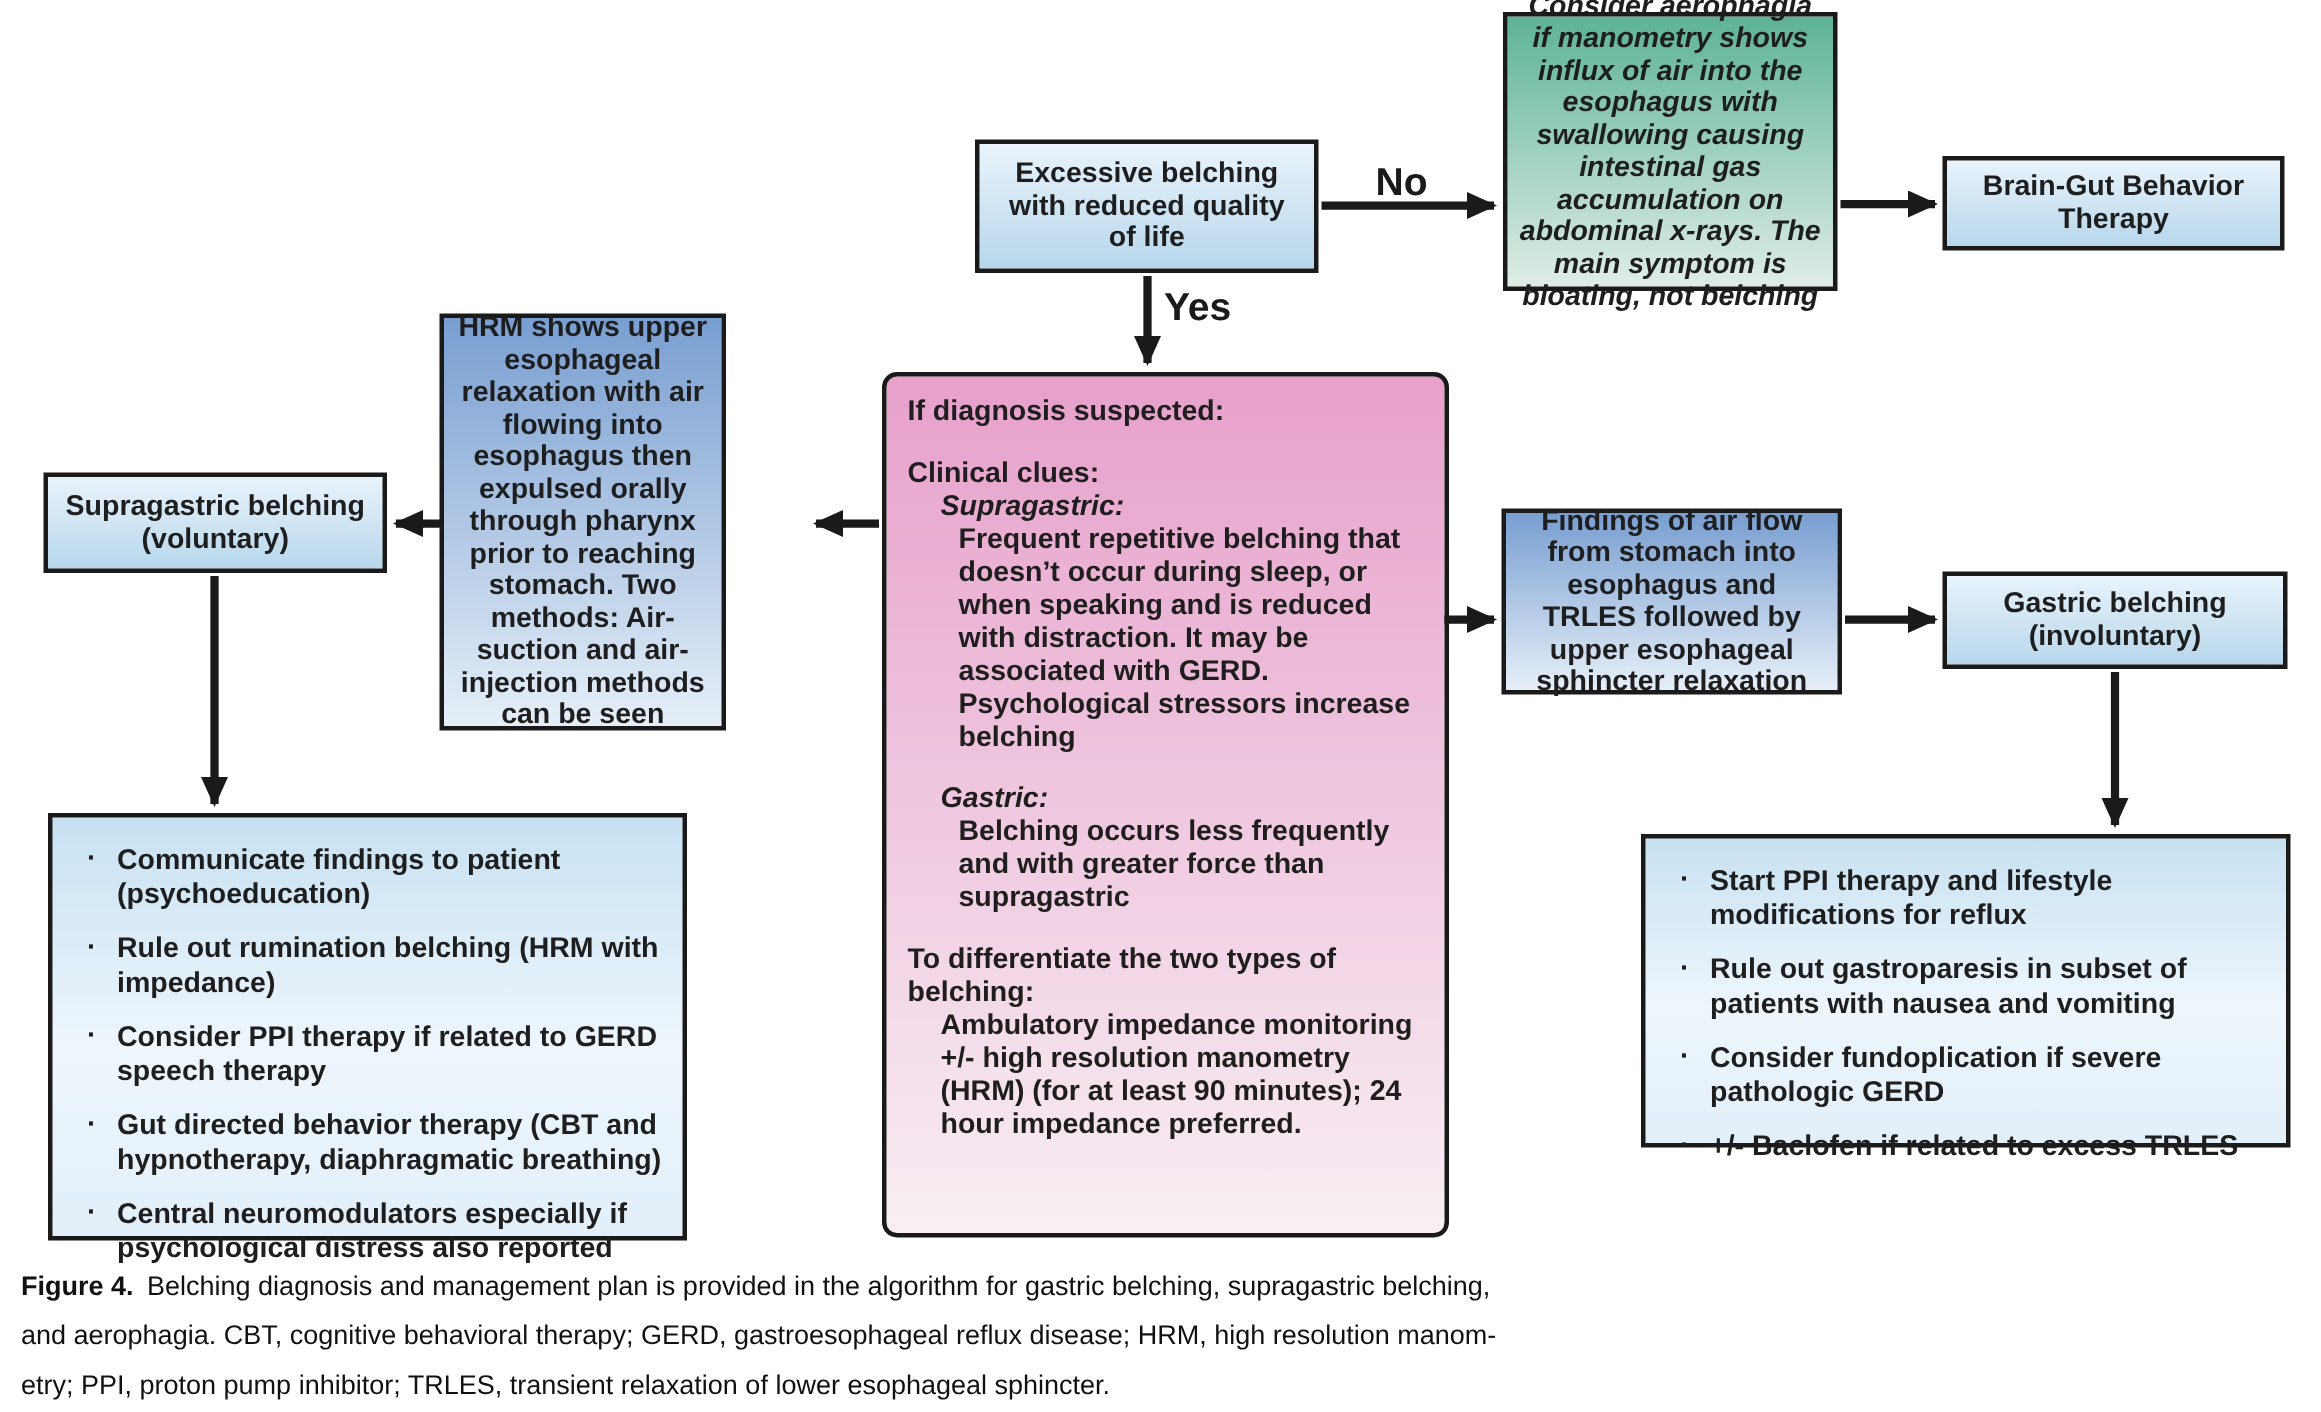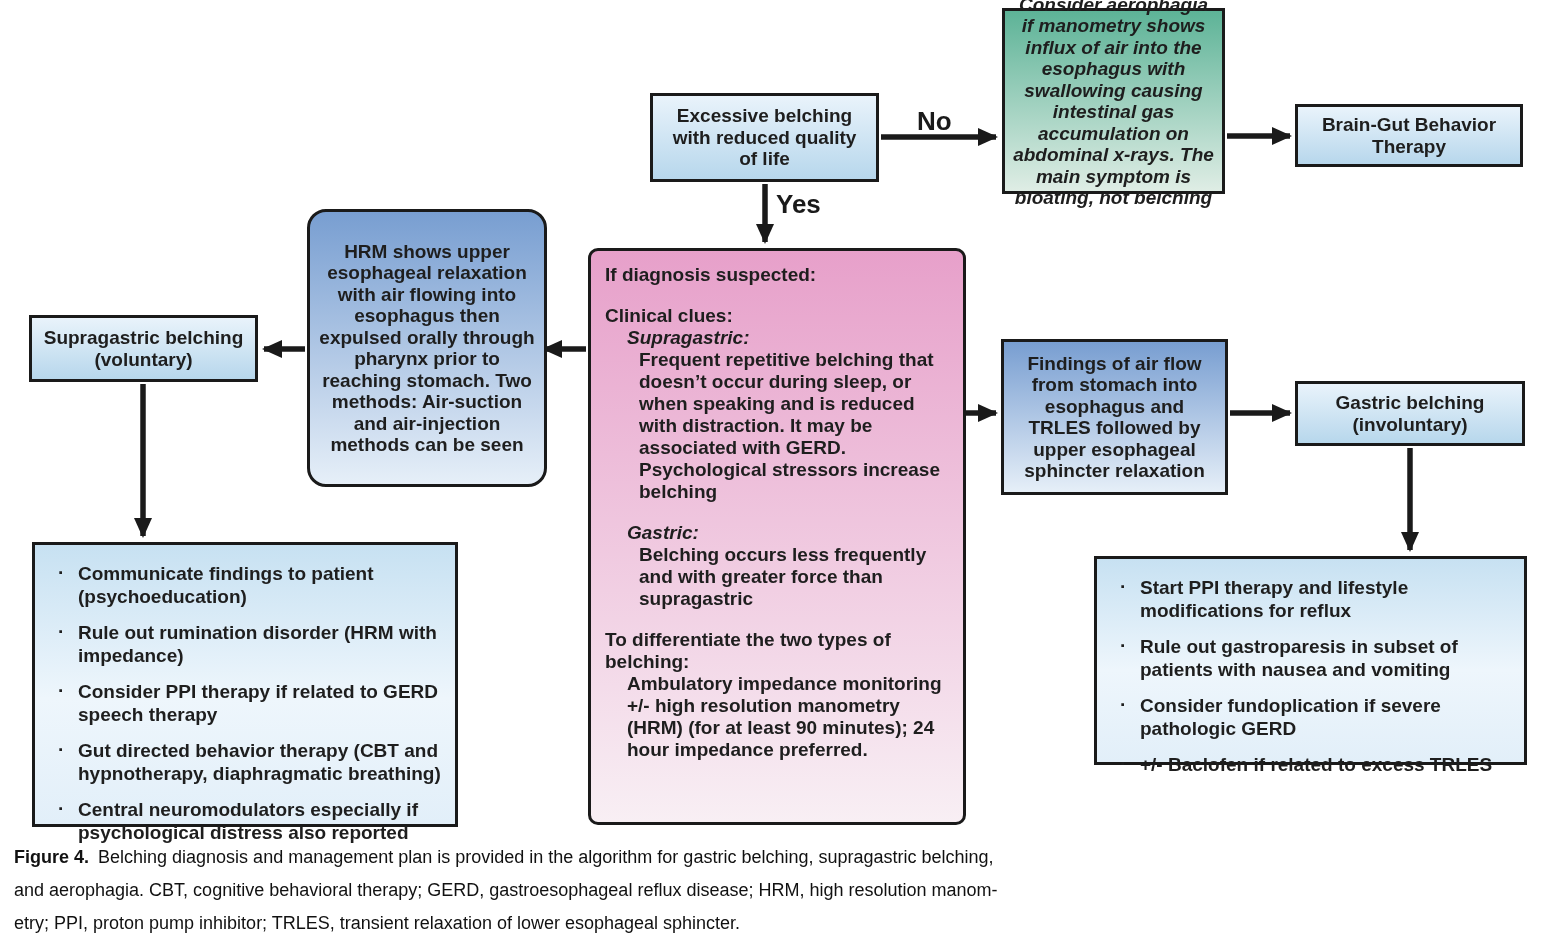--- a/index.html
+++ b/index.html
@@ -63,21 +63,21 @@
   </div>
 
   <div class="box green center" style="left:1002px; top:8px; width:223px; height:186px; padding:8px 8px;font-style:italic;">
     <span>Consider aerophagia if manometry shows influx of air into the esophagus with swallowing causing intestinal gas accumulation on abdominal x-rays. The main symptom is bloating, not belching</span>
   </div>
 
   <div class="box lightblue center" style="left:1295px; top:104px; width:228px; height:63px;">
     <span>Brain-Gut Behavior Therapy</span>
   </div>
 
-  <div class="box blue center" style="left:307px; top:209px; width:240px; height:278px; padding:8px 9px;border-radius:19px;">
+  <div class="box blue center" style="left:293px; top:209px; width:191px; height:278px; padding:8px 9px;">
     <span>HRM shows upper esophageal relaxation with air flowing into esophagus then expulsed orally through pharynx prior to reaching stomach. Two methods: Air-suction and air-injection methods can be seen</span>
   </div>
 
   <div class="box lightblue center" style="left:29px; top:315px; width:229px; height:67px;">
     <span>Supragastric belching (voluntary)</span>
   </div>
 
   <div class="box pinkbox" style="left:588px; top:248px; width:378px; height:577px;border-radius:10px;">
     <div>If diagnosis suspected:</div>
     <div class="gap"></div>
@@ -85,31 +85,31 @@
     <div class="ind1 ital">Supragastric:</div>
     <div class="ind2">Frequent repetitive belching that doesn’t occur during sleep, or when speaking and is reduced with distraction. It may be associated with GERD. Psychological stressors increase belching</div>
     <div class="gap"></div>
     <div class="ind1 ital">Gastric:</div>
     <div class="ind2">Belching occurs less frequently and with greater force than supragastric</div>
     <div class="gap"></div>
     <div>To differentiate the two types of belching:</div>
     <div class="ind1">Ambulatory impedance monitoring +/- high resolution manometry (HRM) (for at least 90 minutes); 24 hour impedance preferred.</div>
   </div>
 
-  <div class="box blue center" style="left:1001px; top:339px; width:227px; height:156px; padding:6px 9px;">
+  <div class="box blue center" style="left:1001px; top:339px; width:227px; height:124px; padding:6px 9px;">
     <span>Findings of air flow from stomach into esophagus and TRLES followed by upper esophageal sphincter relaxation</span>
   </div>
 
   <div class="box lightblue center" style="left:1295px; top:381px; width:230px; height:65px;">
     <span>Gastric belching (involuntary)</span>
   </div>
 
   <div class="box planbox" style="left:32px; top:542px; width:426px; height:285px;">
       <div class="bullet-item"><span class="dot">·</span><span>Communicate findings to patient (psychoeducation)</span></div>
-      <div class="bullet-item"><span class="dot">·</span><span>Rule out rumination disorder (HRM with impedance)</span></div>
+      <div class="bullet-item"><span class="dot">·</span><span>Rule out rumination belching (HRM with impedance)</span></div>
       <div class="bullet-item"><span class="dot">·</span><span>Consider PPI therapy if related to GERD speech therapy</span></div>
       <div class="bullet-item"><span class="dot">·</span><span>Gut directed behavior therapy (CBT and hypnotherapy, diaphragmatic breathing)</span></div>
       <div class="bullet-item"><span class="dot">·</span><span>Central neuromodulators especially if psychological distress also reported</span></div>
     </div>
 
   <div class="box planbox" style="left:1094px; top:556px; width:433px; height:209px;">
       <div class="bullet-item"><span class="dot">·</span><span>Start PPI therapy and lifestyle modifications for reflux</span></div>
       <div class="bullet-item"><span class="dot">·</span><span>Rule out gastroparesis in subset of patients with nausea and vomiting</span></div>
       <div class="bullet-item"><span class="dot">·</span><span>Consider fundoplication if severe pathologic GERD</span></div>
       <div class="bullet-item"><span class="dot">·</span><span>+/- Baclofen if related to excess TRLES</span></div>

